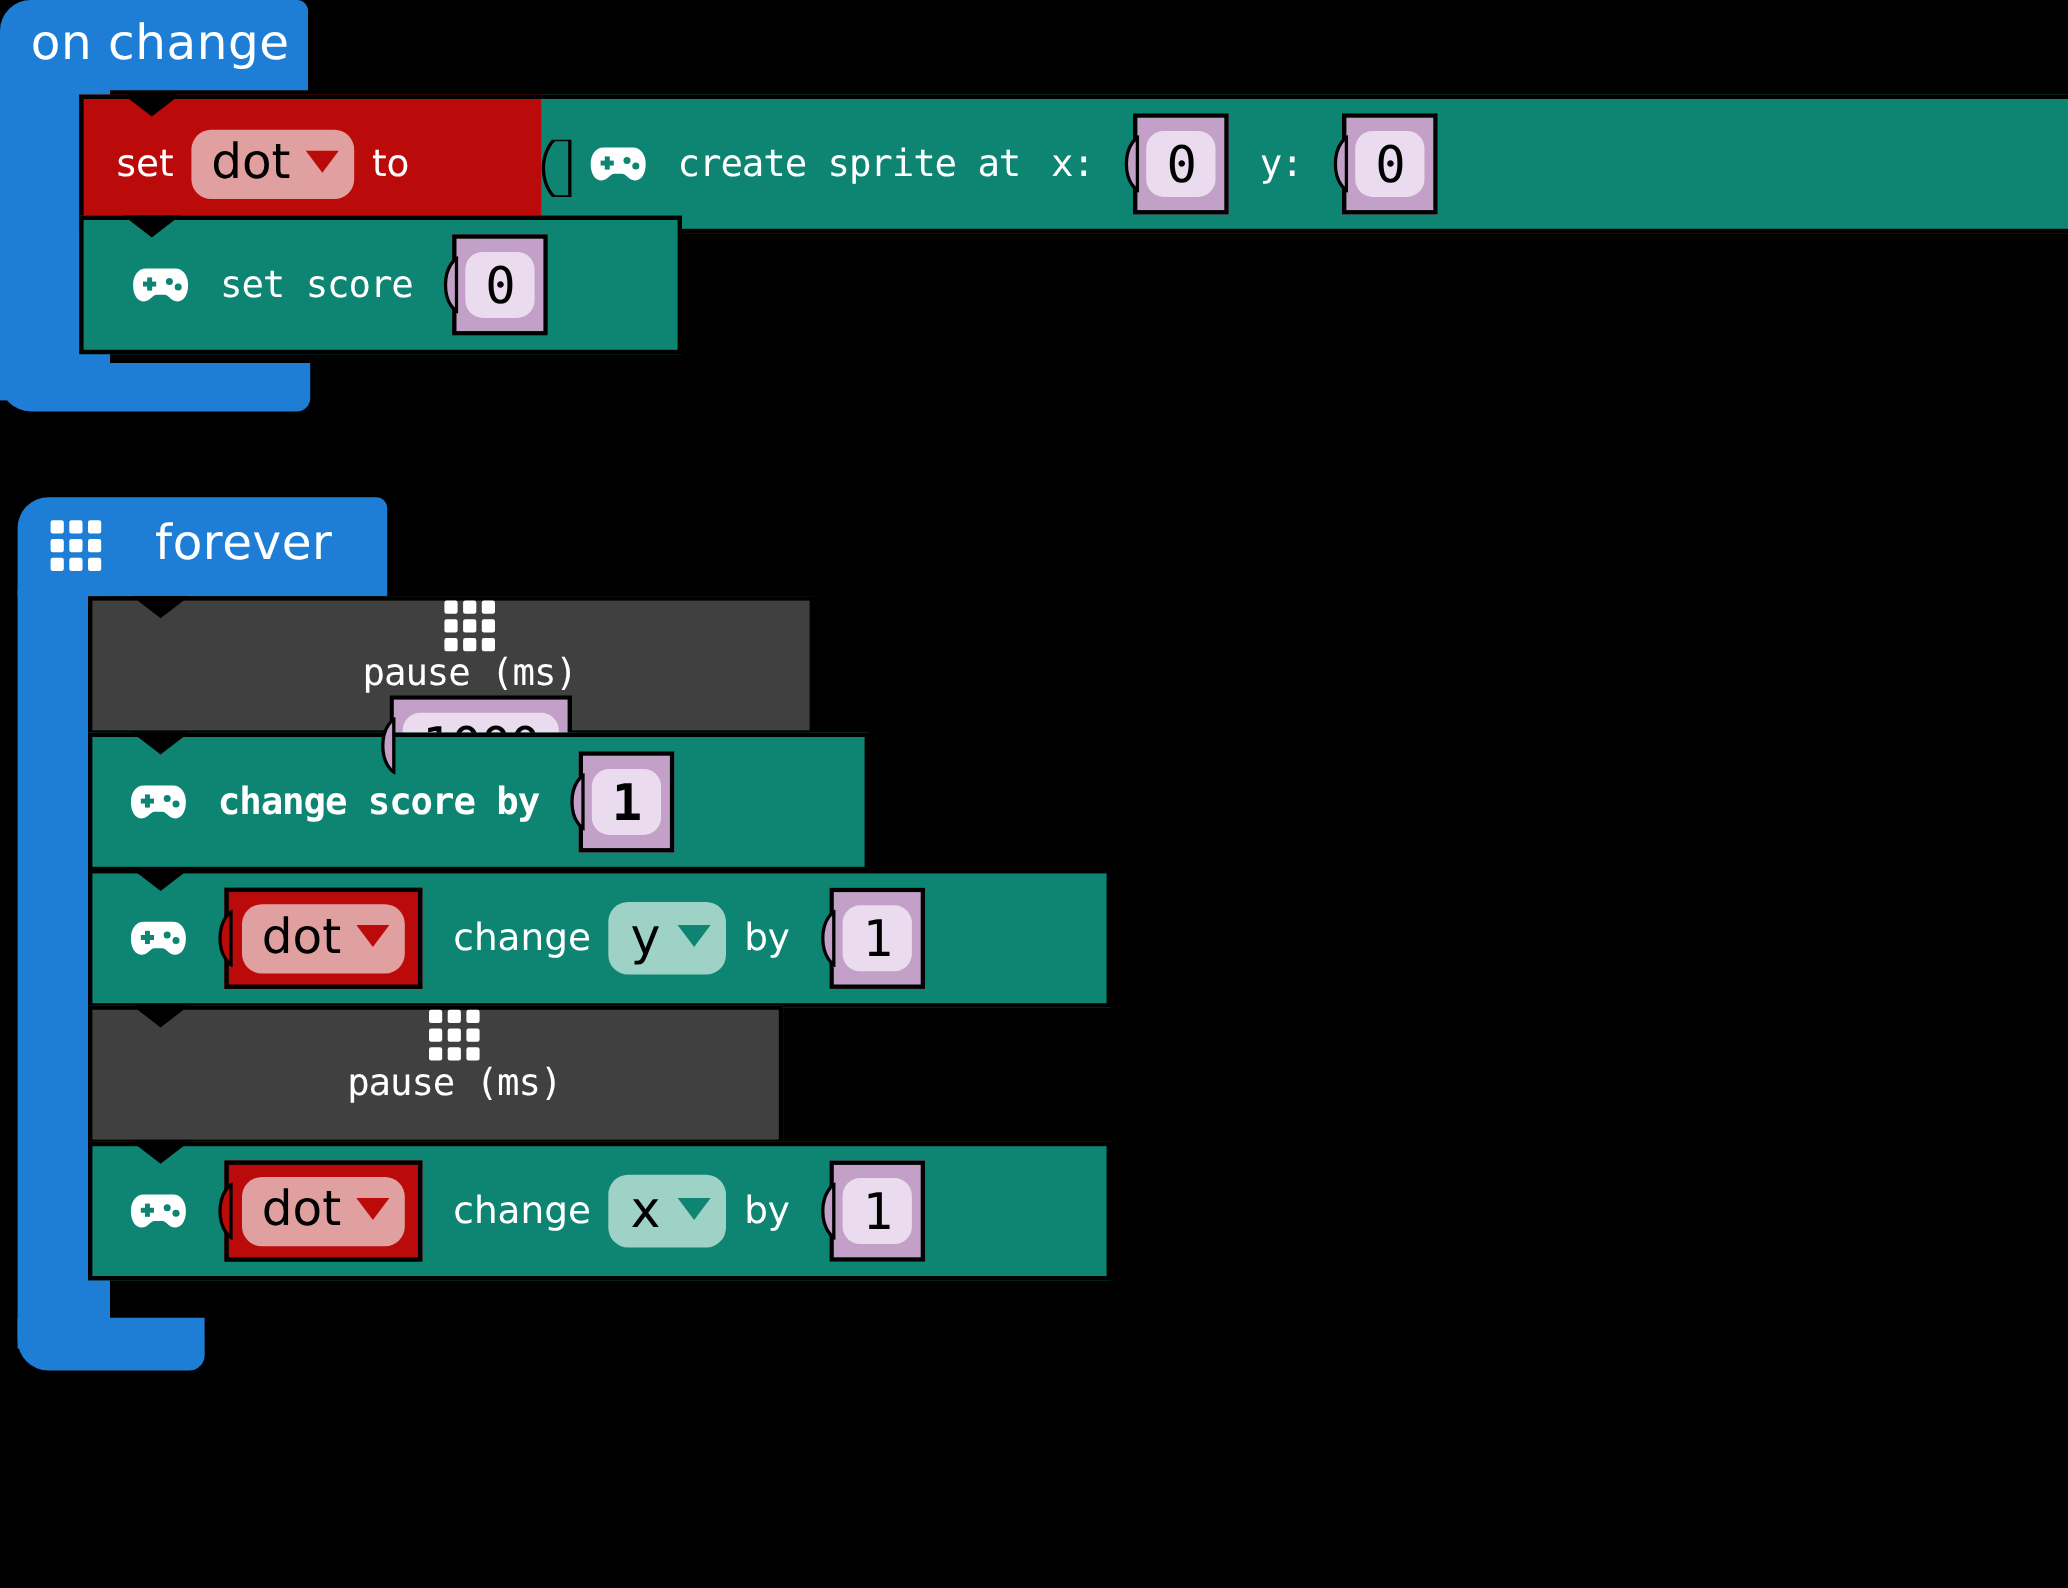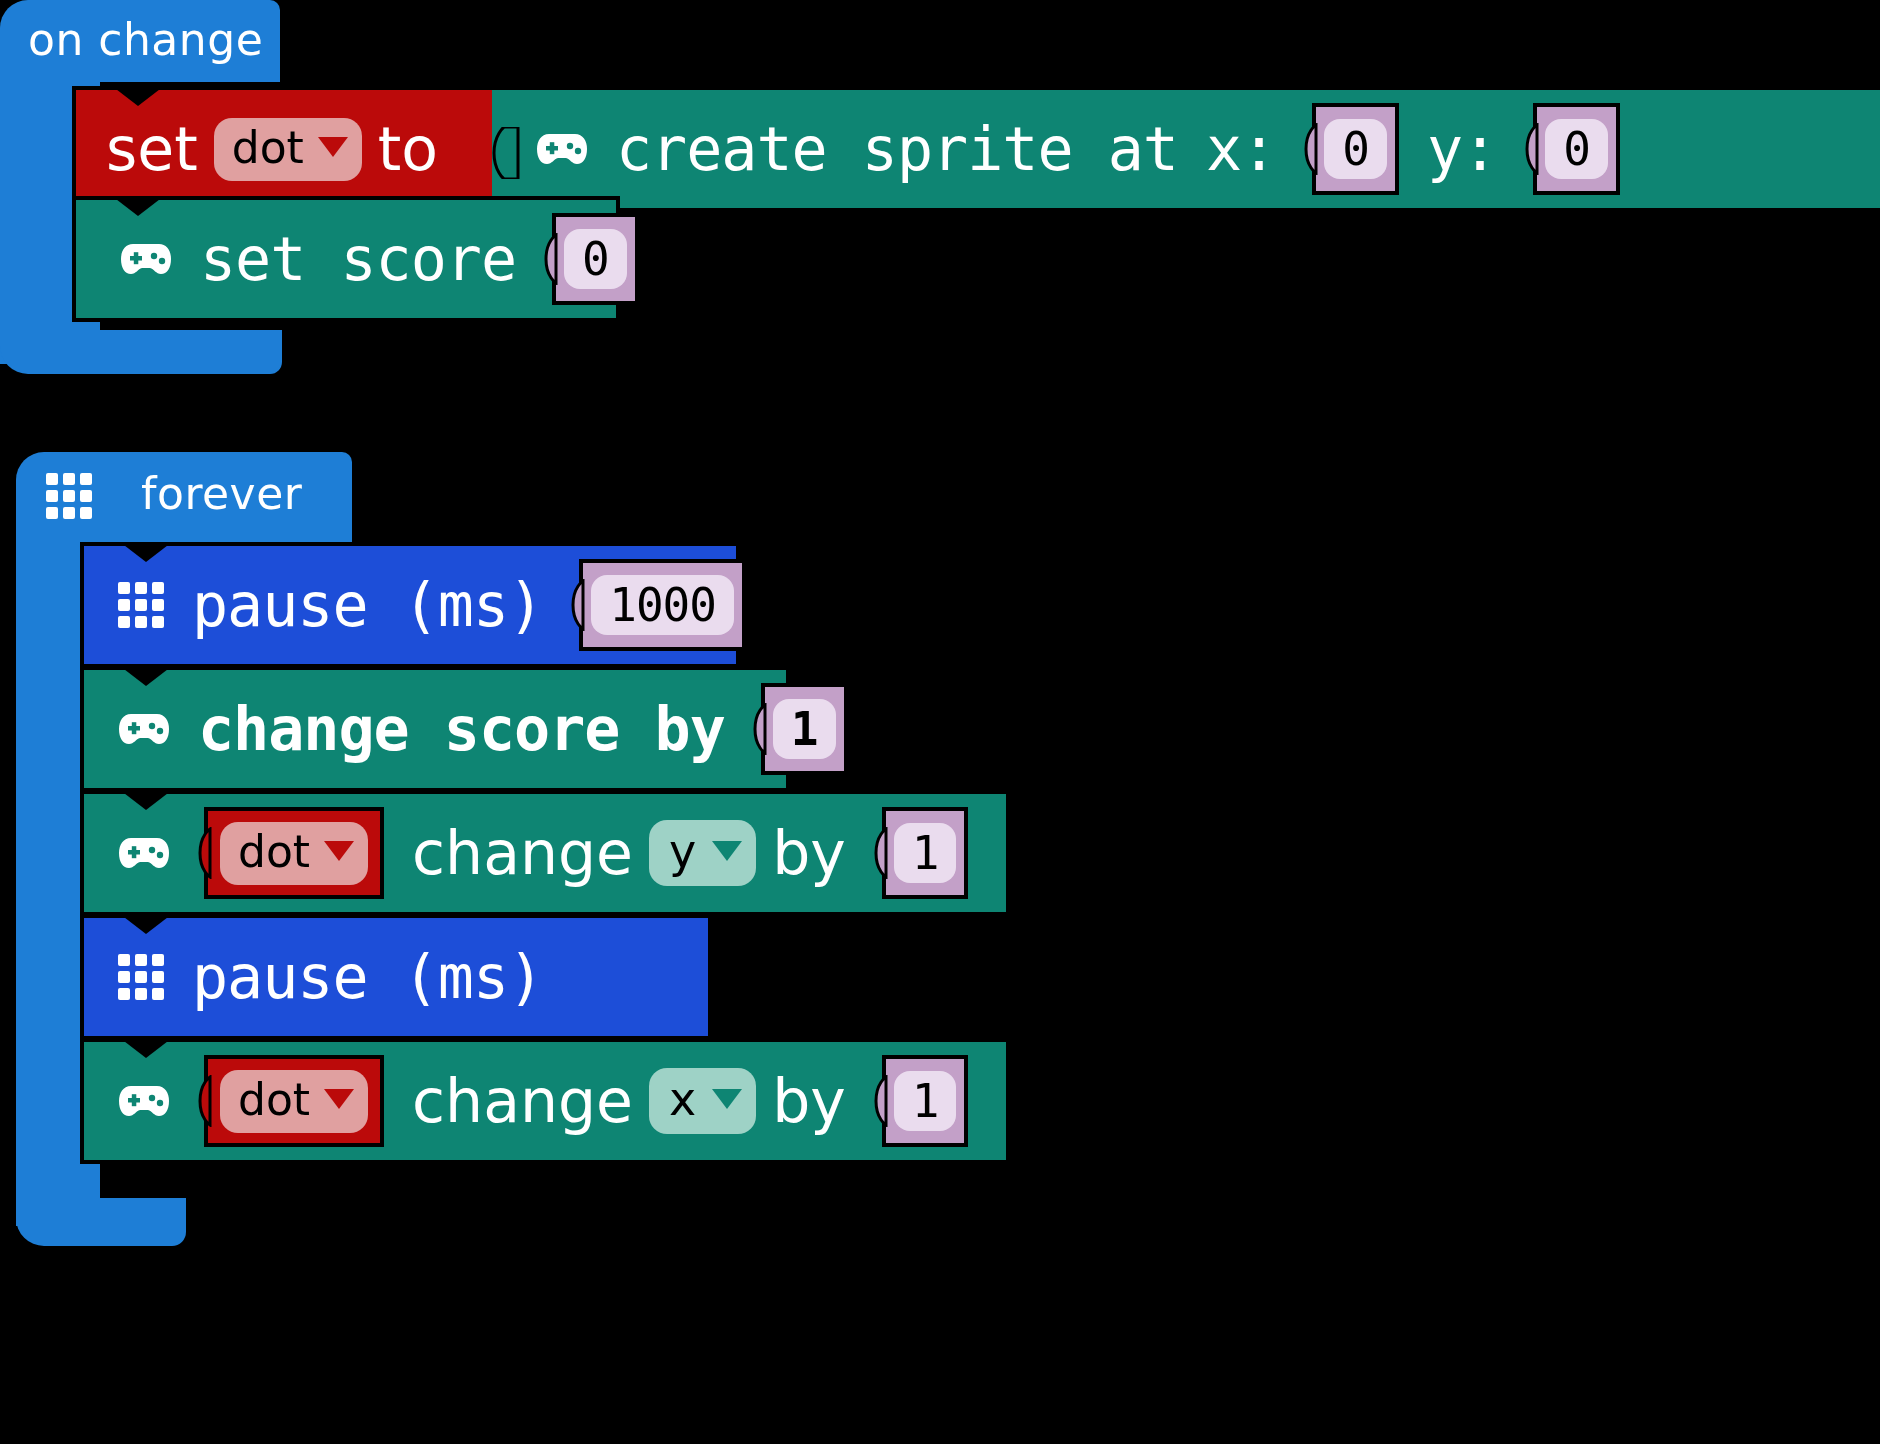--- a/index.html
+++ b/index.html
@@ -35,28 +35,28 @@
   }
 
   .stmt {
     position: absolute;
     box-sizing: border-box;
     border: 4px solid #000000;
     display: flex;
     align-items: center;
     white-space: nowrap;
   }
-  .stmt.blue   { background: #1d4ed8; }
+  .stmt.blue   { background: #404040; flex-direction: column; }
   .stmt.teal   { background: #0e8573; }
   .stmt.red    { background: #bb0a0a; }
 
   .stmt .txt {
     color: #ffffff;
     font-family: "DejaVu Sans Mono", "Liberation Mono", monospace;
-    font-size: 60px;
+    font-size: 34px;
     letter-spacing: -1px;
   }
   .stmt .txt.sans {
     font-family: "DejaVu Sans", "Liberation Sans", sans-serif;
     letter-spacing: 0;
   }
 
   
   .notch-top {
     position: absolute;

